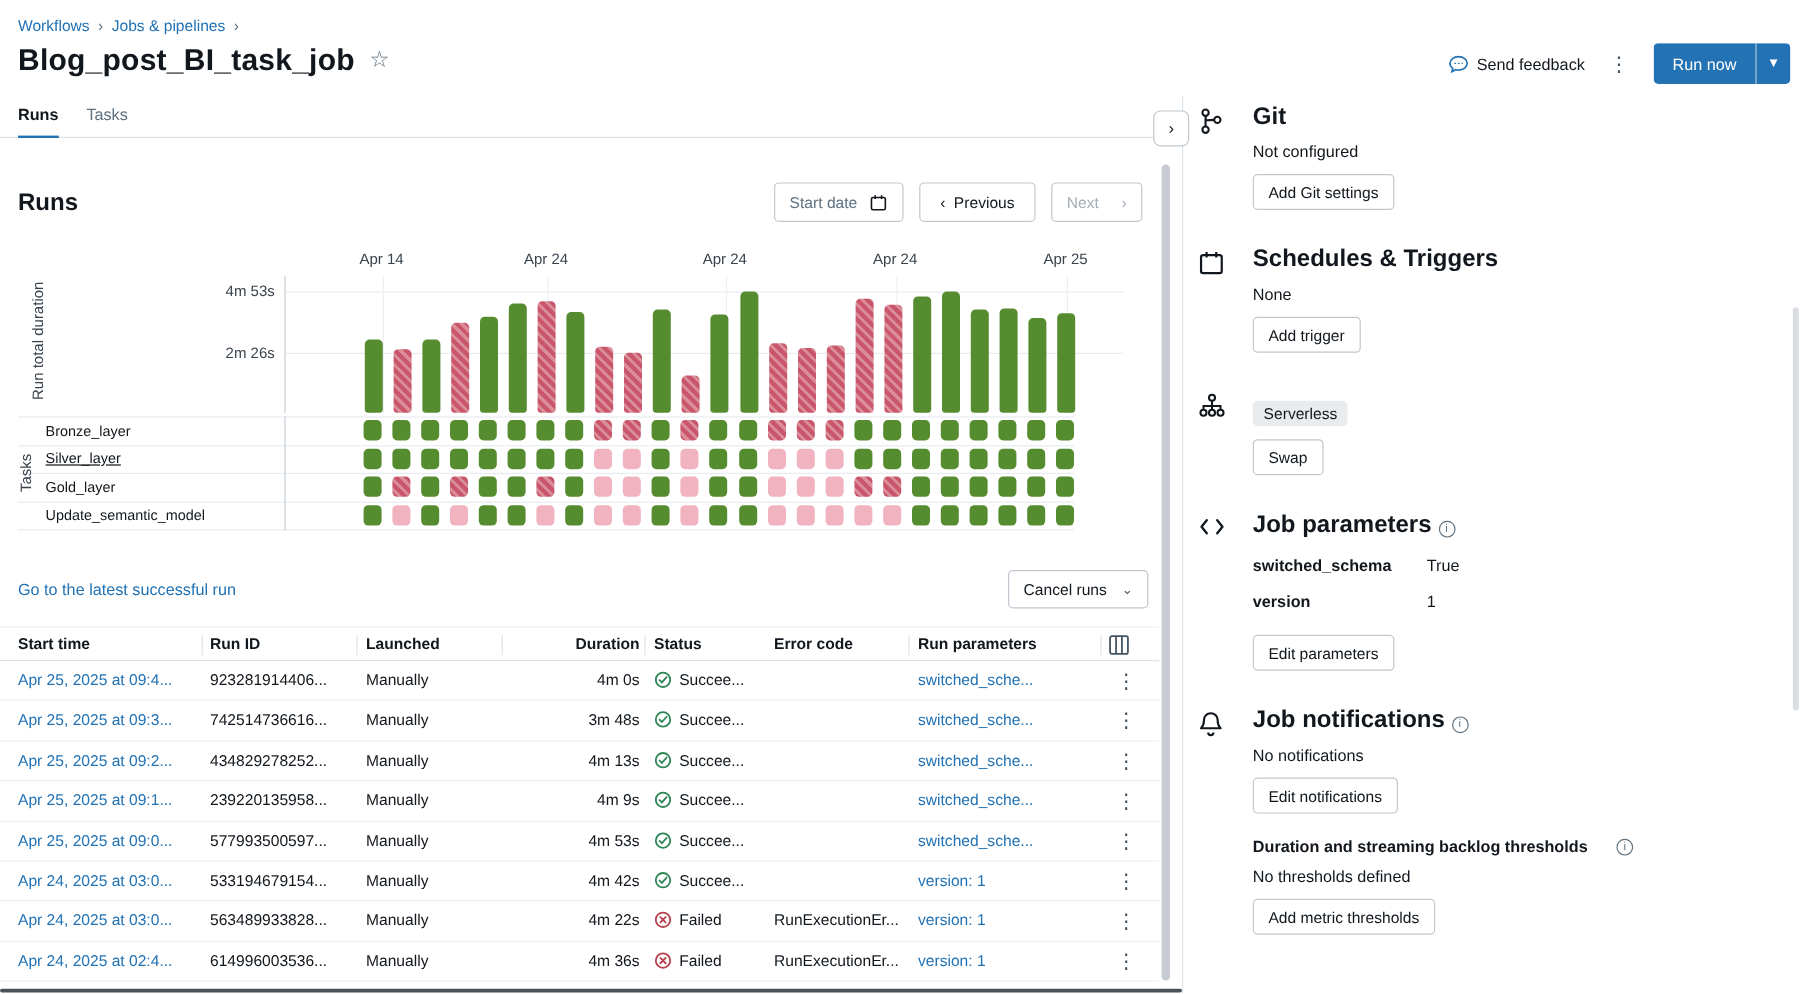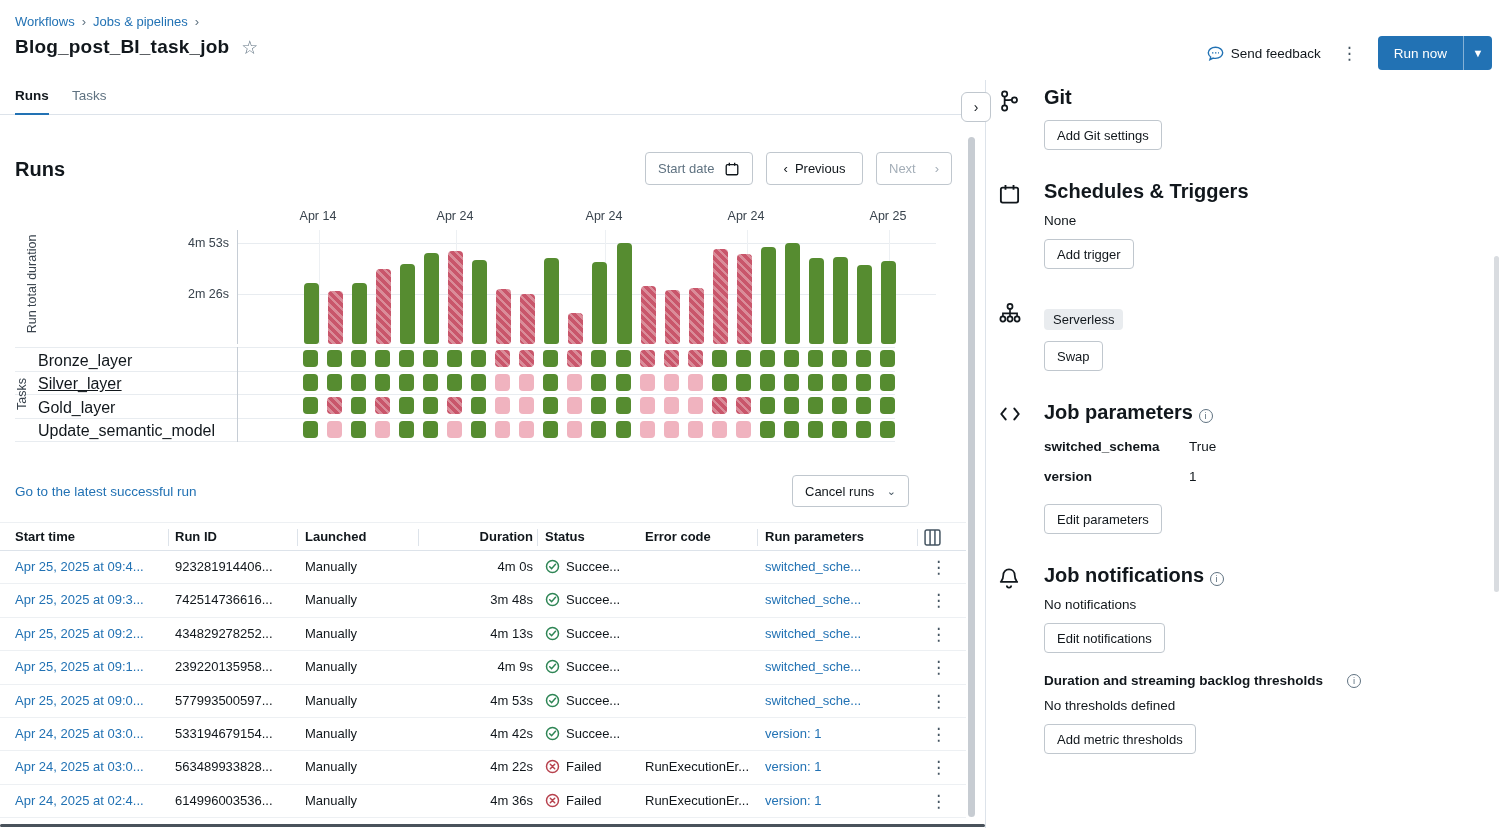--- a/index.html
+++ b/index.html
@@ -8,21 +8,21 @@
   .abs { position:absolute; }
   a, .link { color:var(--accent,#2272B4); text-decoration:none; cursor:pointer; }
   .muted { color:#5F7281; }
   .btn { display:inline-flex; align-items:center; justify-content:center; gap:7px;
     background:#fff; border:1px solid #C0C7CE; border-radius:4px; padding:0 12px;
     height:30px; font-size:13px; color:#11171C; cursor:pointer; white-space:nowrap; }
   .btn.disabled { color:#A4AEB8; cursor:default; }
   
   #breadcrumb { left:15px; top:14px; font-size:13px; display:flex; gap:7px; align-items:center; }
   #page-title-row { left:15px; top:36px; display:flex; align-items:center; gap:12px; }
-  #page-title { font-size:19px; font-weight:700; letter-spacing:.2px; }
+  #page-title { font-size:25px; font-weight:700; letter-spacing:.2px; }
   #star { font-size:19px; color:#5F7281; cursor:pointer; line-height:1; }
   #header-actions { right:8px; top:36px; display:flex; align-items:center; gap:14px; height:34px; }
   #send-feedback { display:flex; align-items:center; gap:7px; font-size:13.5px; }
   .kebab { color:#445461; font-size:17px; letter-spacing:0; line-height:1; cursor:pointer; padding:2px 6px; }
   #run-now-group { display:flex; height:34px; border-radius:4px; overflow:hidden; }
   #run-now-main { background:var(--primary,#2272B4); color:#fff; border:none; padding:0 16px;
     font-size:13.5px; cursor:pointer; }
   #run-now-caret { background:var(--primary,#2272B4); color:#fff; border:none;
     border-left:1px solid rgba(255,255,255,.45); width:29px; cursor:pointer; font-size:11px; }
   
@@ -47,25 +47,25 @@
   .gridline-h { position:absolute; left:0; width:100%; height:1px; background:#E8ECF0; }
   .gridline-v { position:absolute; top:0; width:1px; height:100%; background:#EDF0F3; }
   .bar { position:absolute; bottom:0; width:15px; border-radius:4px 4px 3px 3px; cursor:pointer; }
   .bar.success, .sq.success { background:var(--green,#568C30); }
   .bar.failed, .sq.failed { background:repeating-linear-gradient(45deg,
       var(--red,#C9566B) 0 3.5px, var(--redstripe,#DA8C99) 3.5px 6px); }
   .sq.skipped { background:var(--pink,#F0B3BF); }
   
   .task-hline { position:absolute; left:15px; width:880px; height:1px; background:#E8ECF0; }
   #task-axis { left:237px; top:347px; width:1px; height:95px; background:#C6CDD5; }
-  .task-label { position:absolute; left:38px; font-size:16px; color:#11171C; }
+  .task-label { position:absolute; left:38px; font-size:12px; color:#11171C; }
   .sq { position:absolute; width:15px; height:17px; border-radius:4px; cursor:pointer; }
   
   #latest-link { left:15px; top:484px; font-size:13.5px; }
-  #cancel-runs-btn { left:792px; top:475px; width:117px; height:32px; position:absolute; justify-content:space-between; }
+  #cancel-runs-btn { left:840px; top:475px; width:117px; height:32px; position:absolute; justify-content:space-between; }
   
   #table-header { left:0; top:522px; width:966px; height:29px; border-top:1px solid #EDF0F3; border-bottom:1px solid #DDE3EA; }
   .th { position:absolute; top:6px; font-weight:700; font-size:13px; white-space:nowrap; overflow:hidden; }
   .th-sep { position:absolute; top:6px; width:1px; height:17px; background:#DDE3EA; }
   #table-body { left:0; top:551px; width:966px; }
   .trow { position:relative; width:966px; height:33.4px; border-bottom:1px solid #EDF0F3; }
   .td { position:absolute; top:8px; font-size:13px; white-space:nowrap; overflow:hidden; text-overflow:ellipsis; }
   .td.right { text-align:right; }
   .status-wrap { display:flex; align-items:center; gap:6px; }
   .row-kebab { position:absolute; left:924px; top:6px; width:24px; text-align:center; }
@@ -511,20 +511,21 @@
     <div class="sec-icon">
       <svg width="22" height="24" viewBox="0 0 20 22">
           <circle cx="6" cy="4.5" r="2.4" fill="none" stroke="#11171C" stroke-width="1.6"></circle>
           <circle cx="6" cy="17.5" r="2.4" fill="none" stroke="#11171C" stroke-width="1.6"></circle>
           <circle cx="15" cy="10" r="2.4" fill="none" stroke="#11171C" stroke-width="1.6"></circle>
           <path d="M6 7v8M6 9c0 2 2.5 1 6.5 1" fill="none" stroke="#11171C" stroke-width="1.6"></path>
         </svg>
     </div>
     <div class="sec-body">
       <span class="sec-title">Git</span>
+      <span class="sec-status">Not configured</span>
       <span><button class="btn sec-btn">Add Git settings</button></span>
     </div>
   </div>
 
   <div class="section">
     <div class="sec-icon">
       <svg width="23" height="23" viewBox="0 0 20 20">
           <rect x="2.5" y="4" width="15" height="13" rx="1.5" fill="none" stroke="#11171C" stroke-width="1.6"></rect>
           <path d="M6.5 1.8v4M13.5 1.8v4" stroke="#11171C" stroke-width="1.6"></path>
         </svg>

